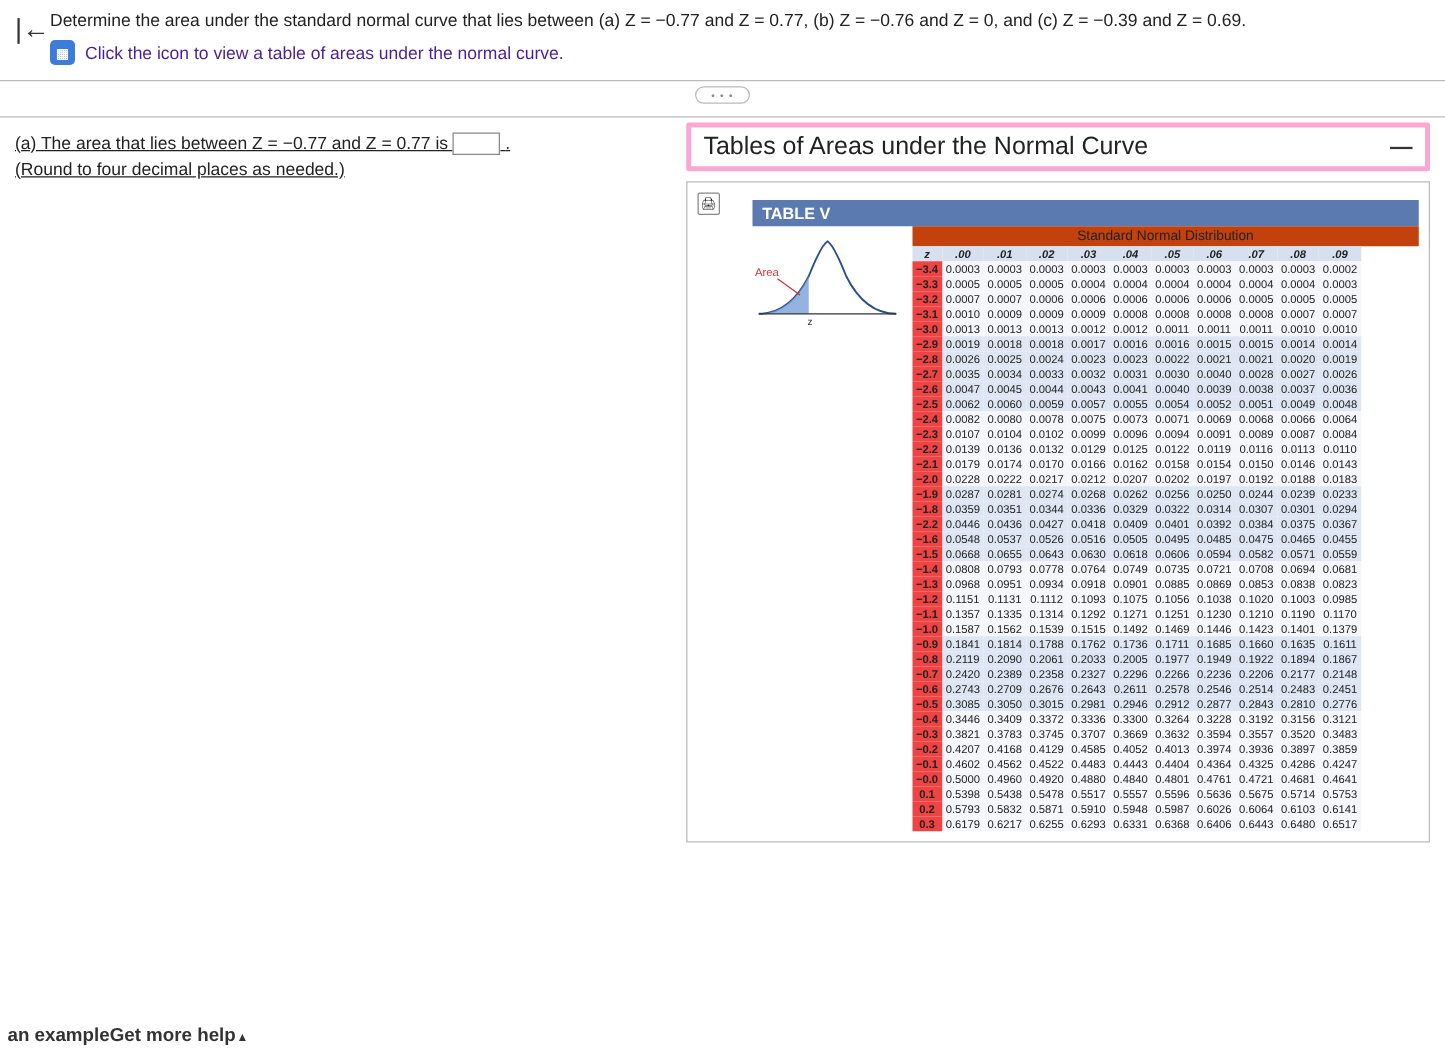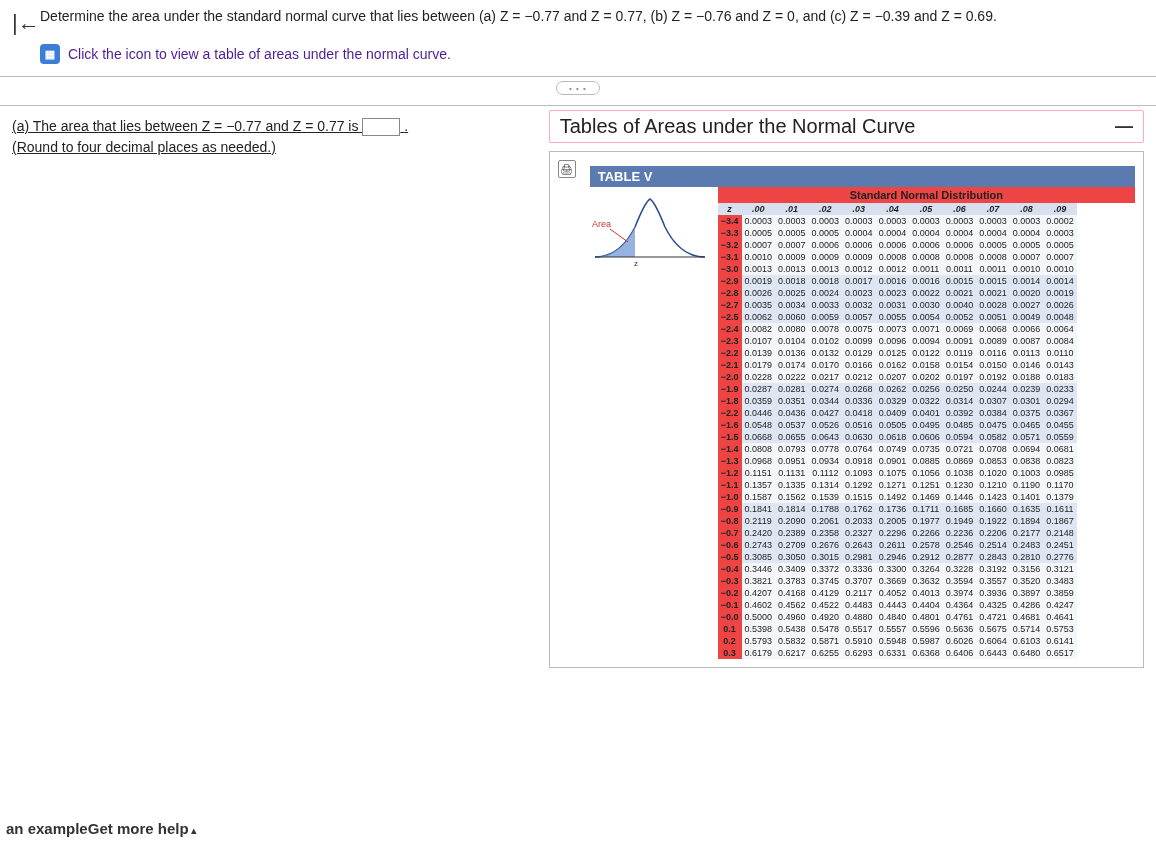--- a/index.html
+++ b/index.html
@@ -1,42 +1,42 @@
 <!DOCTYPE html>
 <html><head>
 <meta charset="utf-8">
 <style>
 * { box-sizing: border-box; margin: 0; padding: 0; }
 body { font-family: Arial, sans-serif; font-size: 13px; background: #fff; color: #222; }
 .page { width: 1156px; height: 847px; position: relative; }
 .topbar { display: flex; align-items: flex-start; padding: 8px 16px 6px 12px; }
 .back-arrow { width: 28px; font-size: 22px; color: #333; padding-top: 2px; }
 .topcontent { flex: 1; }
-.question { margin-bottom: 20px; font-size: 14px; }
+.question { margin-bottom: 8px; font-size: 14px; }
 .linkrow { display: flex; align-items: center; gap: 8px; margin-top: 6px; }
 .linkicon { width: 20px; height: 20px; background: #3b7dd8; border-radius: 4px; display: inline-flex; align-items: center; justify-content: center; color: #fff; font-size: 11px; font-weight: bold; }
 .linktext { color: #4c1d95; font-size: 14px; }
 .hr1 { border: none; border-top: 1px solid #bbb; margin: 6px 0 0 0; }
 .midsep { height: 22px; display: flex; align-items: center; justify-content: center; }
 .pill { background: #fff; border: 1px solid #bbb; border-radius: 10px; width: 44px; height: 14px; display: flex; align-items: center; justify-content: center; font-size: 8px; letter-spacing: 1px; color: #888; }
 .mainarea { display: flex; padding: 0 12px; gap: 16px; }
 .left { flex: 0 0 46%; padding-top: 10px; font-size: 14px; text-decoration: underline; }
 .prompt { line-height: 1.5; }
 .inputbox { display: inline-block; width: 38px; height: 18px; border: 1px solid #888; vertical-align: middle; background: #fff; }
 .right { flex: 1; padding-top: 4px; }
-.tableheader { display: flex; align-items: center; justify-content: space-between; border: 1px solid #f9a8d4; border-radius: 2px; padding: 4px 10px; background: #fff; }
+.tableheader { display: flex; align-items: center; justify-content: space-between; border: 4px solid #f9a8d4; border-radius: 2px; padding: 4px 10px; background: #fff; }
 .tableheader-title { font-size: 20px; color: #222; }
 .minimize { font-size: 18px; font-weight: bold; color: #333; }
 .tablepanel { border: 1px solid #bbb; margin-top: 8px; padding: 8px; background: #fff; position: relative; }
 .printicon { position: absolute; left: 8px; top: 8px; width: 18px; height: 18px; border: 1px solid #888; border-radius: 2px; display:flex; align-items:center; justify-content:center; font-size:10px; }
-.tbody-wrap { margin-left: 32px; margin-top: 6px; }
+.tbody-wrap { margin-left: 44px; margin-top: 6px; }
 .bellwrap { display: flex; align-items: flex-start; gap: 8px; }
 .bell { width: 120px; height: 80px; }
 .tablev-hdr { background: #5b7bb0; color: #fff; font-weight: bold; padding: 3px 8px; font-size: 13px; }
-.subhdr { background: #ef4444; text-align: center; font-size: 11px; font-weight: bold; padding: 2px 0; }
+.subhdr { background: #c2410c; text-align: center; font-size: 11px; font-weight: normal; padding: 2px 0; }
 .ztable { border-collapse: collapse; font-size: 9px; }
 .ztable th, .ztable td { padding: 1px 3px; text-align: center; }
 .ztable th { background: #d6e0ef; font-weight: bold; font-style: italic; }
 .ztable .zcol { font-weight: bold; background: #ef4444; text-align: center; }
 .band0 td { background: #f4f6fa; }
 .band1 td { background: #dde6f2; }
 .footer { position: absolute; bottom: 10px; left: 0; display: flex; padding-left: 6px; }
 .footer span { font-size: 15px; font-weight: bold; color: #333; }
 .footer .help::after { content: " \25B4"; font-size: 10px; }
 .arealabel { font-size: 9px; fill: #c33; font-family: Arial; }
@@ -207,20 +207,33 @@
                       <td>0.0033</td>
                       <td>0.0032</td>
                       <td>0.0031</td>
                       <td>0.0030</td>
                       <td>0.0040</td>
                       <td>0.0028</td>
                       <td>0.0027</td>
                       <td>0.0026</td>
                     </tr>
                     <tr class="band1">
+                      <td class="zcol">−2.6</td>
+                      <td>0.0047</td>
+                      <td>0.0045</td>
+                      <td>0.0044</td>
+                      <td>0.0043</td>
+                      <td>0.0041</td>
+                      <td>0.0040</td>
+                      <td>0.0039</td>
+                      <td>0.0038</td>
+                      <td>0.0037</td>
+                      <td>0.0036</td>
+                    </tr>
+                    <tr class="band1">
                       <td class="zcol">−2.5</td>
                       <td>0.0062</td>
                       <td>0.0060</td>
                       <td>0.0059</td>
                       <td>0.0057</td>
                       <td>0.0055</td>
                       <td>0.0054</td>
                       <td>0.0052</td>
                       <td>0.0051</td>
                       <td>0.0049</td>
@@ -510,21 +523,21 @@
                       <td>0.3594</td>
                       <td>0.3557</td>
                       <td>0.3520</td>
                       <td>0.3483</td>
                     </tr>
                     <tr class="band0">
                       <td class="zcol">−0.2</td>
                       <td>0.4207</td>
                       <td>0.4168</td>
                       <td>0.4129</td>
-                      <td>0.2117</td>
+                      <td>0.4585</td>
                       <td>0.4052</td>
                       <td>0.4013</td>
                       <td>0.3974</td>
                       <td>0.3936</td>
                       <td>0.3897</td>
                       <td>0.3859</td>
                     </tr>
                     <tr class="band0">
                       <td class="zcol">−0.1</td>
                       <td>0.4602</td>

